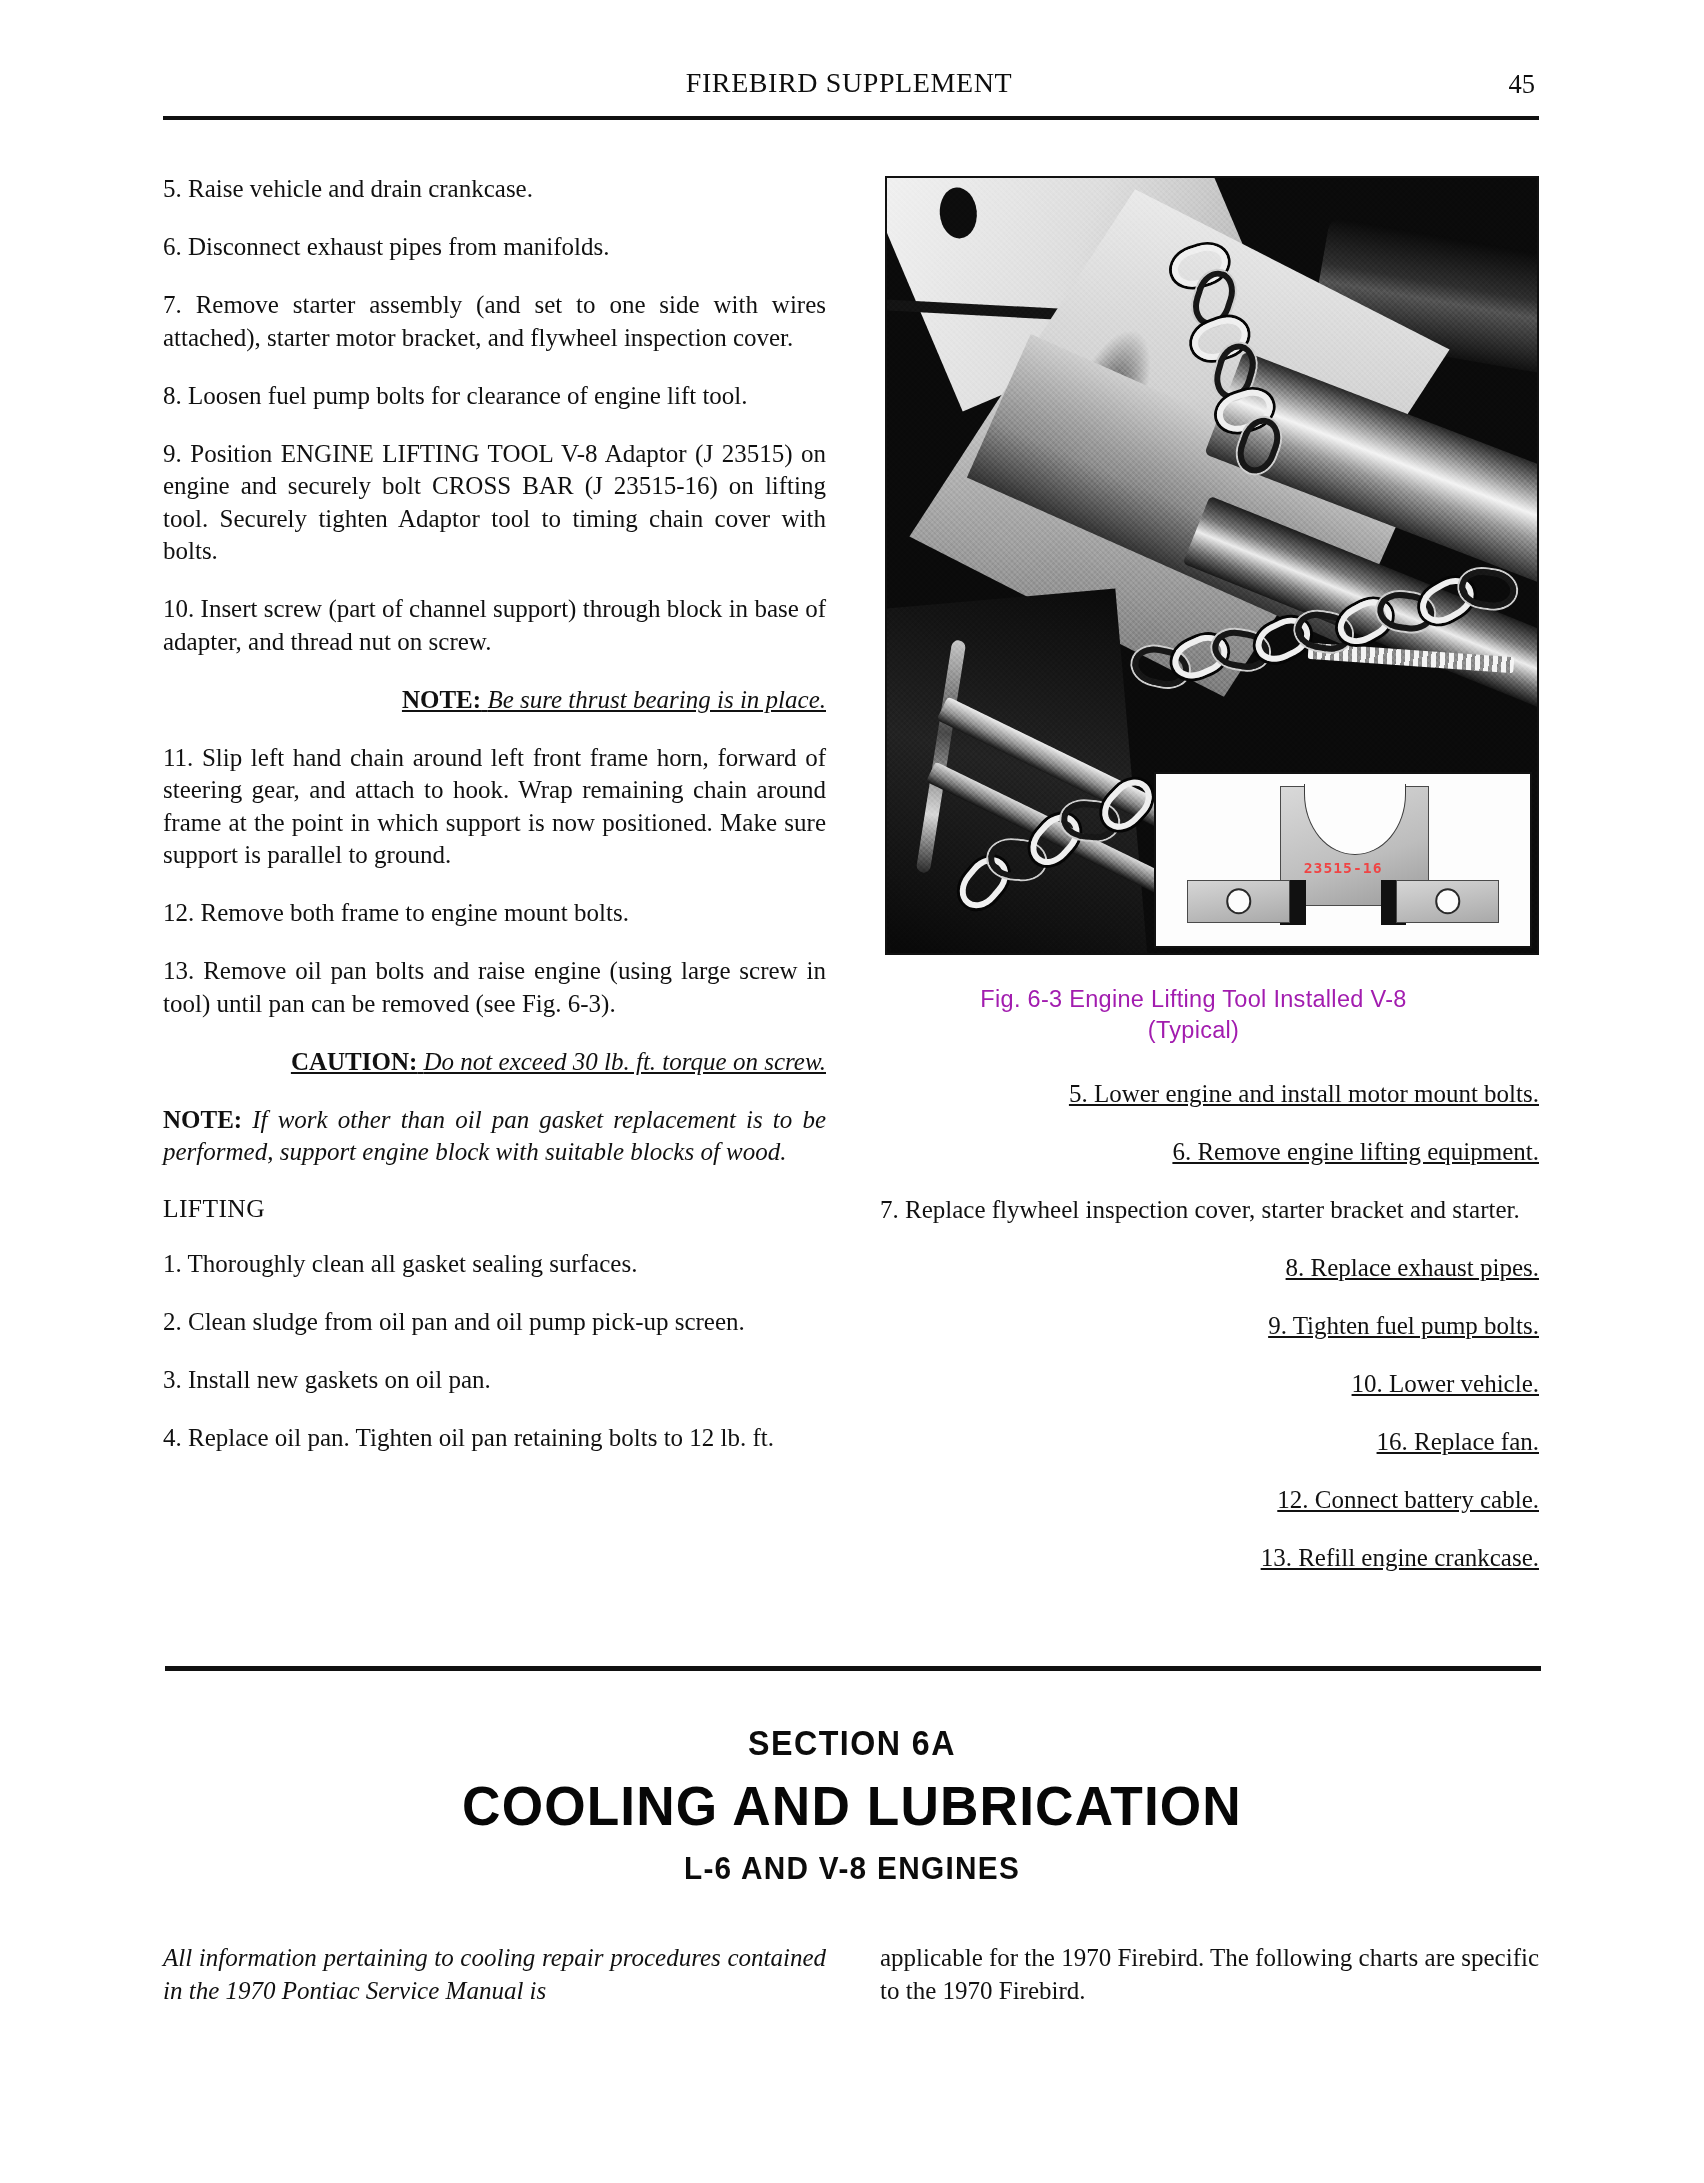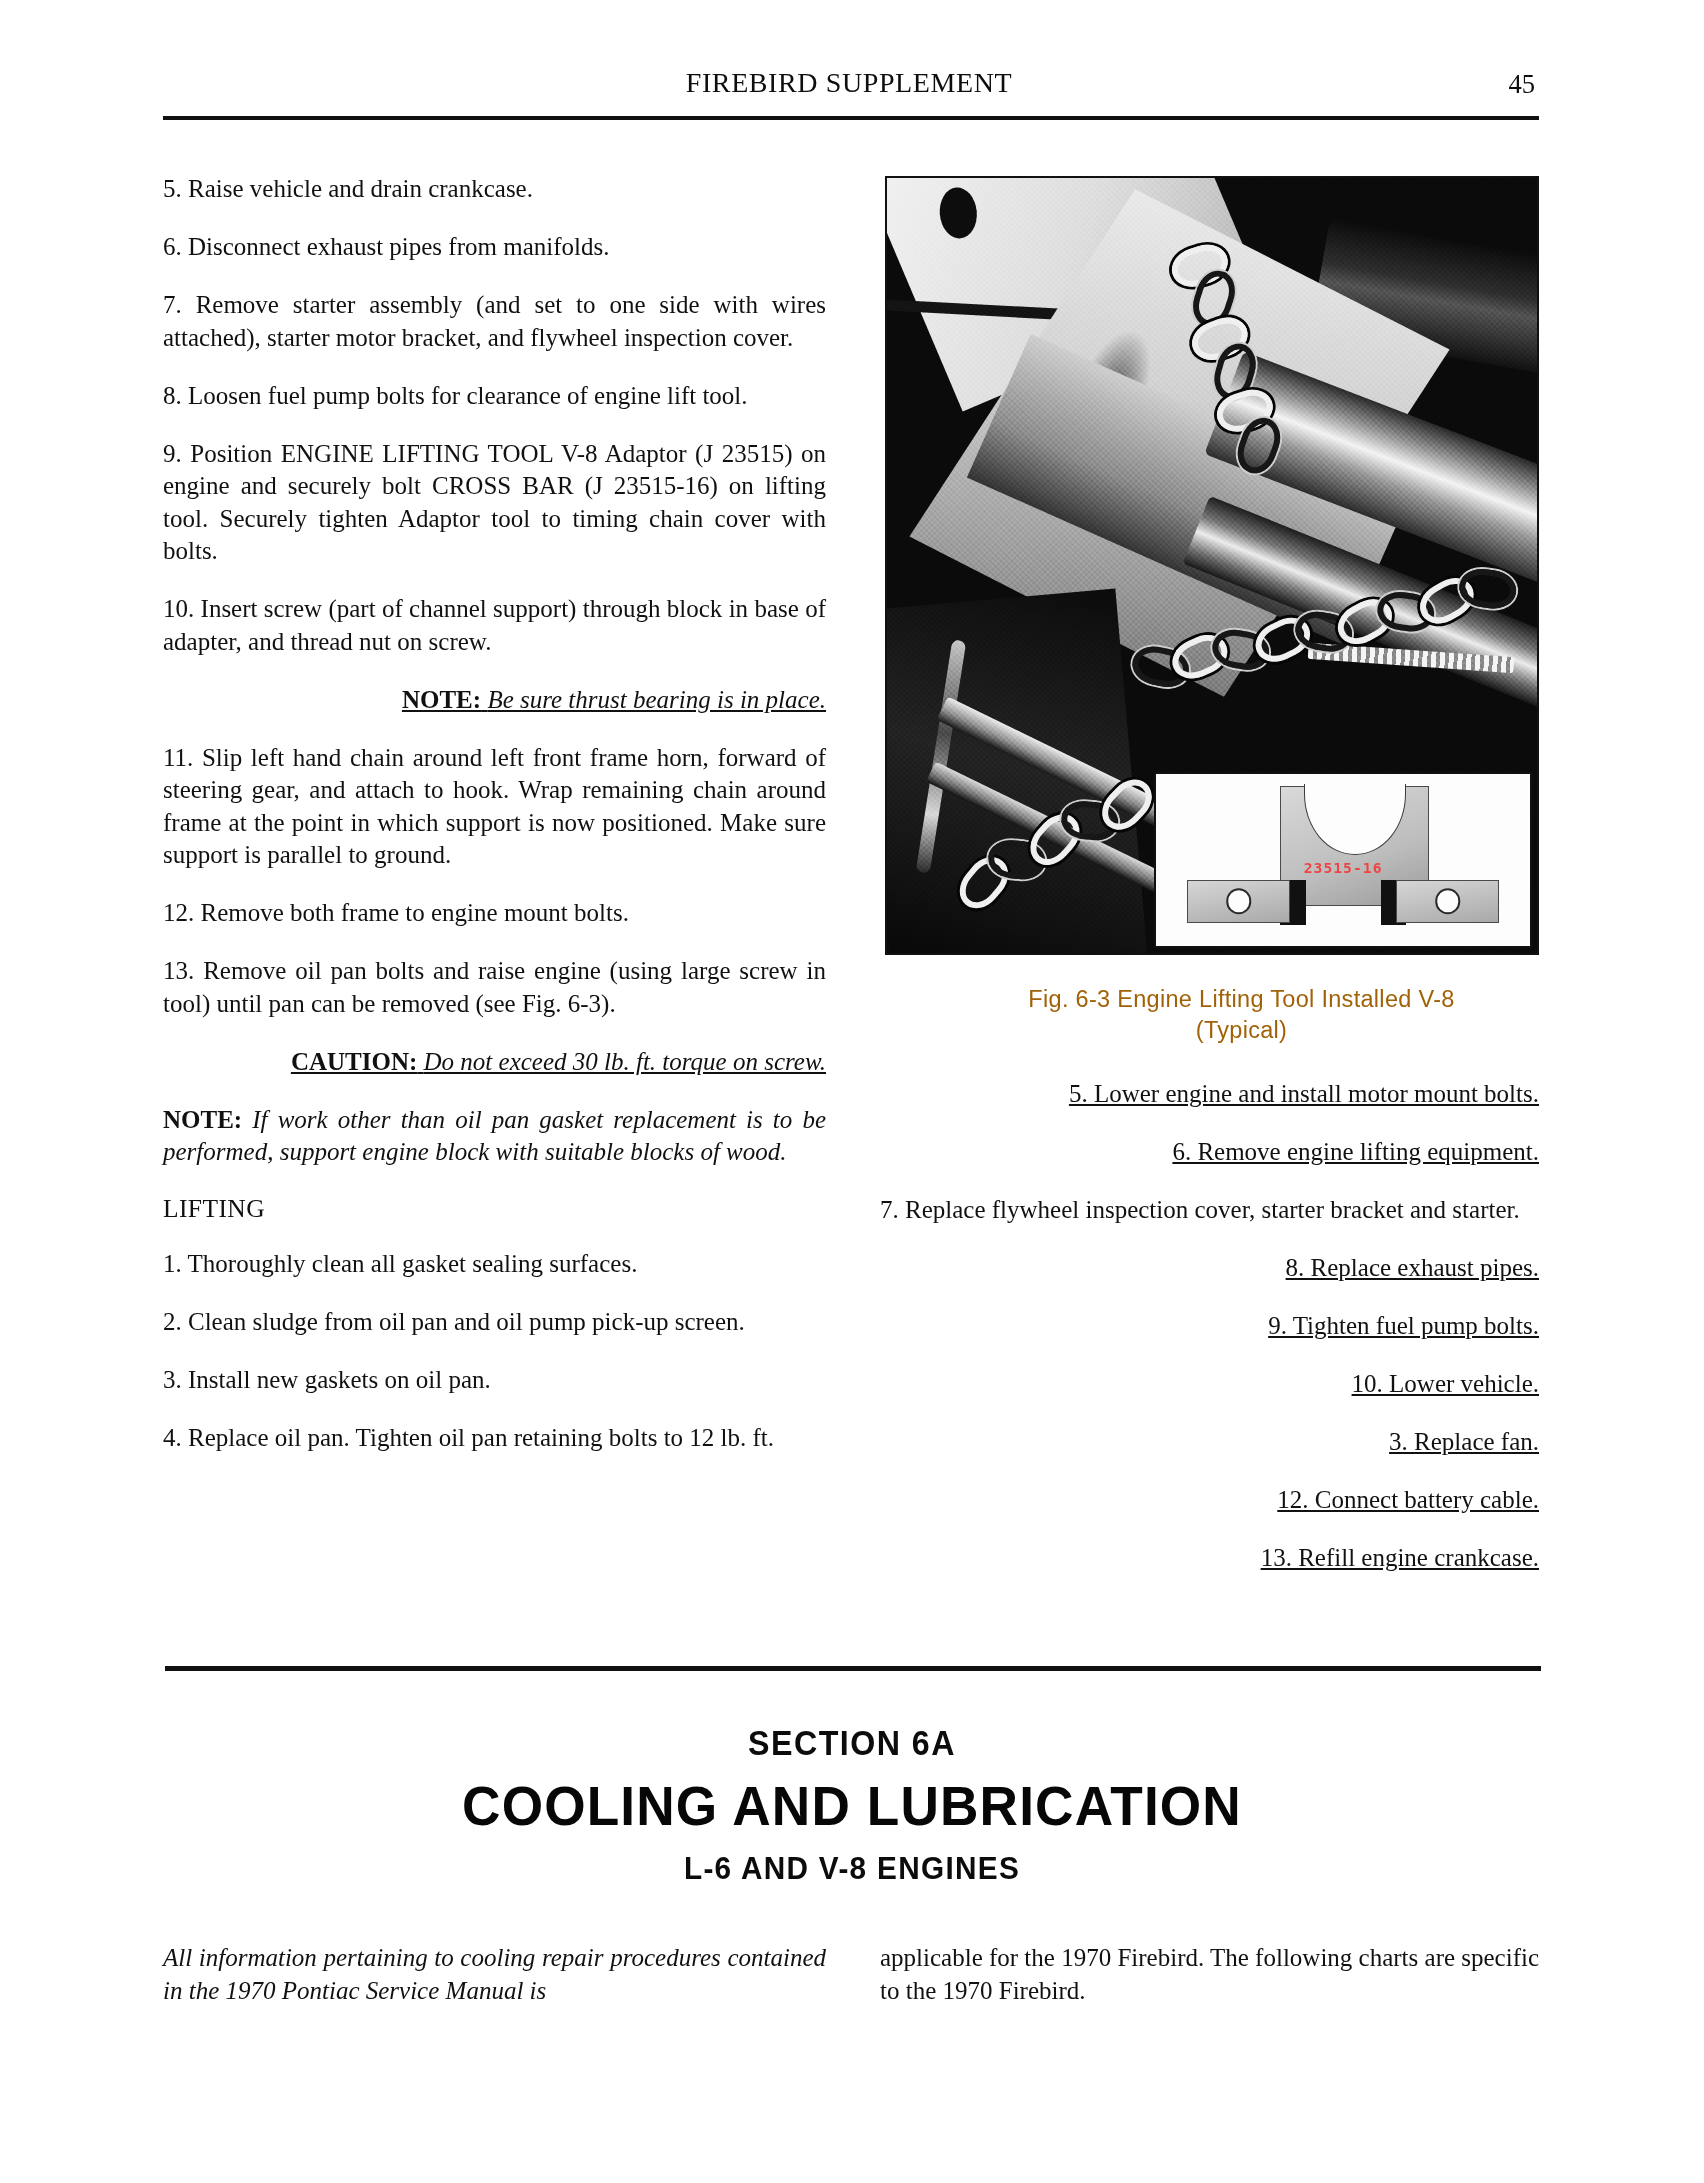--- a/index.html
+++ b/index.html
@@ -343,29 +343,29 @@
     font-family: "DejaVu Sans Mono", "Liberation Mono", monospace;
     font-size: 14.7px;
     font-weight: bold;
     letter-spacing: 1px;
     color: #ef4444;
     white-space: nowrap;
   }
 
   .fig-caption {
     position: absolute;
-    left: 912px;
+    left: 864px;
     top: 984px;
     width: 659px;
     text-align: center;
     font-family: "Liberation Sans", "DejaVu Sans", sans-serif;
     font-size: 23.5px;
     line-height: 1.32;
     letter-spacing: 0.3px;
-    color: #a16207;
+    color: #a21caf;
   }
 
   
   .section-rule {
     position: absolute;
     left: 165px;
     top: 1666px;
     width: 1376px;
     height: 4.9px;
     background: #111;
@@ -549,21 +549,21 @@
     <div>(Typical)</div>
   </div>
 
   <div class="col-right">
     <p class="body nojust">5. Lower engine and install motor mount bolts.</p>
     <p class="body nojust">6. Remove engine lifting equipment.</p>
     <p class="body">7. Replace flywheel inspection cover, starter bracket and starter.</p>
     <p class="body nojust">8. Replace exhaust pipes.</p>
     <p class="body nojust">9. Tighten fuel pump bolts.</p>
     <p class="body nojust">10. Lower vehicle.</p>
-    <p class="body nojust">3. Replace fan.</p>
+    <p class="body nojust">16. Replace fan.</p>
     <p class="body nojust">12. Connect battery cable.</p>
     <p class="body nojust last">13. Refill engine crankcase.</p>
   </div>
 
   <div class="section-rule"></div>
 
   <div class="sec-wrap">
     <span class="sec-num">SECTION 6A</span>
     <span class="sec-title">COOLING AND LUBRICATION</span>
     <span class="sec-sub">L-6 AND V-8 ENGINES</span>

